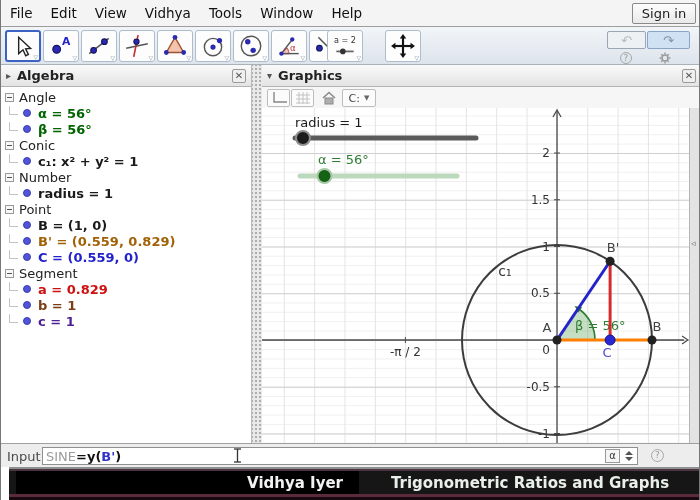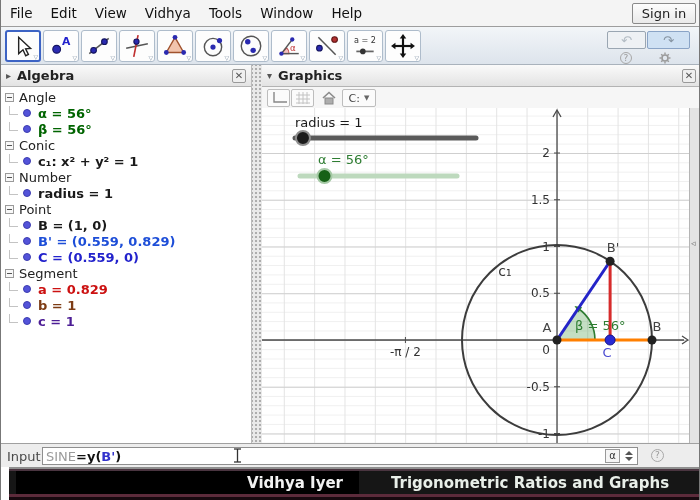--- a/index.html
+++ b/index.html
@@ -169,21 +169,21 @@
       <span class="dd">▽</span>
       </div>
     <div class="tool-btn" style="left:308px">
       <svg width="26" height="26" viewBox="0 0 24 24">
         <line x1="4" y1="4" x2="20" y2="20" stroke="#555" stroke-width="1.4"></line>
         <circle cx="5" cy="14" r="2.6" fill="#2a2ab0" stroke="#14145e"></circle>
         <circle cx="19" cy="6" r="2.6" fill="#b03030" stroke="#5e1414"></circle>
         </svg>
       <span class="dd">▽</span>
       </div>
-    <div class="tool-btn" style="left:346px">
+    <div class="tool-btn" style="left:326px">
       <svg width="26" height="26" viewBox="0 0 24 24">
         <text x="12" y="9" font-size="7.5" fill="#333" text-anchor="middle">a = 2</text>
         <line x1="4" y1="17" x2="20" y2="17" stroke="#666" stroke-width="1.6"></line>
         <circle cx="10" cy="17" r="2.6" fill="#333"></circle>
         </svg>
       <span class="dd">▽</span>
       </div>
     <div class="tool-btn" style="left:384px">
       <svg width="26" height="26" viewBox="0 0 24 24">
         <line x1="12" y1="4" x2="12" y2="20" stroke="#111" stroke-width="2"></line>
@@ -267,21 +267,21 @@
             <span class="group-label">Point</span>
           </div>
           <div class="tree-item">
             <span class="elbow"></span>
             <span class="bullet"></span>
             <span class="item-text" style="color: rgb(26, 26, 26);">B = (1, 0)</span>
           </div>
           <div class="tree-item">
             <span class="elbow"></span>
             <span class="bullet"></span>
-            <span class="item-text" style="color: #1d4ed8;">B' = (0.559, 0.829)</span>
+            <span class="item-text" style="color: #a16207;">B' = (0.559, 0.829)</span>
           </div>
           <div class="tree-item">
             <span class="elbow"></span>
             <span class="bullet"></span>
             <span class="item-text" style="color: rgb(34, 34, 204);">C = (0.559, 0)</span>
           </div>
           <div class="tree-group">
             <span class="collapse-box"></span>
             <span class="group-label">Segment</span>
           </div>

